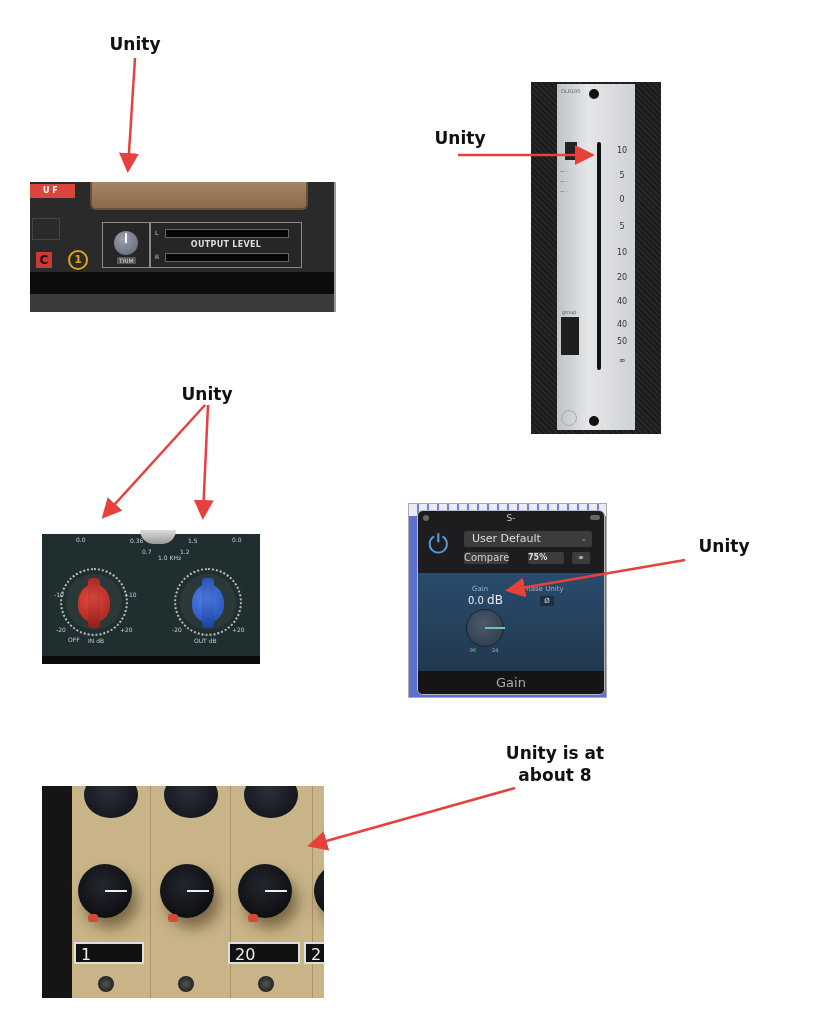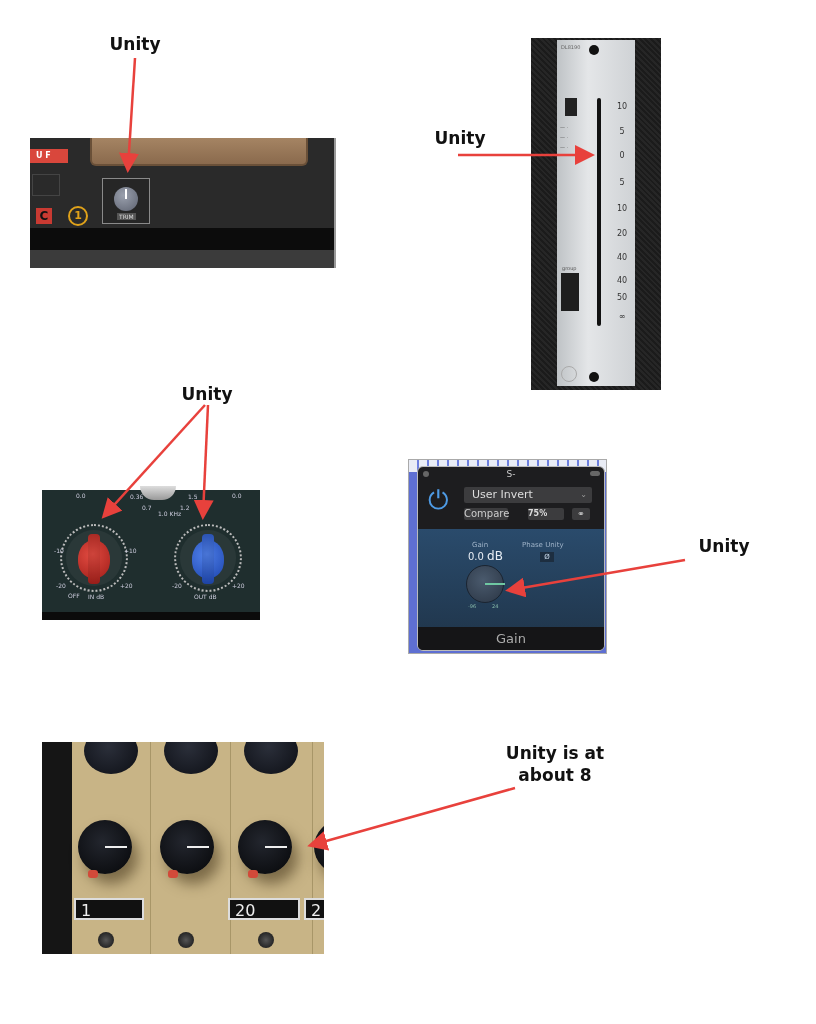--- a/index.html
+++ b/index.html
@@ -1,24 +1,24 @@
 <!DOCTYPE html>
 <html><head>
 <meta charset="utf-8">
 <style>
   html, body { margin:0; padding:0; background:#ffffff; }
   body { width:816px; height:1024px; position:relative; overflow:hidden; font-family:"DejaVu Sans", sans-serif; }
-  .abs { position:absolute; }
+  .abs { position:absolute;margin-top:44px; }
   .caption { position:absolute; font-family:"DejaVu Sans", sans-serif; font-weight:bold; color:#111; font-size:17px; text-align:center; line-height:22px; }
   svg.overlay { position:absolute; left:0; top:0; width:816px; height:1024px; pointer-events:none; }
 
   
   .p1 { left:30px; top:138px; width:304px; height:130px; background:#2a2a2a; border-right:2px solid #999; overflow:hidden; }
   .p1 .tan { position:absolute; left:60px; top:0; width:214px; height:26px; background:linear-gradient(#a58463,#8a6a4d); border:2px solid #6a5038; border-top:none; border-radius:0 0 6px 6px; }
-  .p1 .redtab { position:absolute; left:0; top:11px; width:32px; height:14px; background:#d9473c; color:#fff; font-size:8px; font-weight:bold; line-height:14px; padding-left:6px; }
+  .p1 .redtab { position:absolute; left:0; top:2px; width:32px; height:14px; background:#d9473c; color:#fff; font-size:8px; font-weight:bold; line-height:14px; padding-left:13px; }
   .p1 .box1 { position:absolute; left:2px; top:36px; width:26px; height:20px; border:1px solid #444; }
   .p1 .redbtn { position:absolute; left:6px; top:70px; width:16px; height:16px; background:#c93a32; color:#111; font-size:12px; font-weight:bold; line-height:16px; text-align:center; }
   .p1 .onebadge { position:absolute; left:38px; top:68px; width:16px; height:16px; border:2px solid #e0a21a; border-radius:50%; color:#e0a21a; font-size:11px; font-weight:bold; line-height:16px; text-align:center; }
   .p1 .trimbox { position:absolute; left:72px; top:40px; width:46px; height:44px; border:1px solid #8a8a8a; background:#262626; }
   .p1 .knob { position:absolute; left:11px; top:8px; width:24px; height:24px; border-radius:50%; background:radial-gradient(circle at 40% 35%,#9aa0ad,#5d6270); }
   .p1 .knob::after { content:""; position:absolute; left:11px; top:2px; width:2px; height:10px; background:#fff; }
   .p1 .trimlbl { position:absolute; left:14px; top:34px; font-size:6px; color:#ddd; background:#555; padding:0 2px; }
   .p1 .meterbox { position:absolute; left:120px; top:40px; width:150px; height:44px; border:1px solid #8a8a8a; background:#262626; }
   .p1 .bar { position:absolute; left:14px; width:122px; height:7px; background:#050505; border:1px solid #666; }
   .p1 .olvl { position:absolute; left:0; width:150px; top:17px; text-align:center; font-size:8px; font-weight:bold; color:#ddd; letter-spacing:0.3px; }
@@ -90,20 +90,27 @@
 
 <div class="abs p1">
   <div class="tan"></div>
   <div class="redtab">U F</div>
   <div class="box1"></div>
   <div class="redbtn">C</div>
   <div class="onebadge">1</div>
   <div class="trimbox">
     <div class="knob"></div>
     <div class="trimlbl">TRIM</div>
+  </div>
+  <div class="meterbox">
+    <span class="ch" style="top:6px">L</span>
+    <div class="bar" style="top:6px"></div>
+    <div class="olvl">OUTPUT LEVEL</div>
+    <span class="ch" style="top:30px">R</span>
+    <div class="bar" style="top:30px"></div>
   </div>
   <div class="blackstrip"></div>
   <div class="greystrip"></div>
 </div>
 
 <div class="abs p2">
   <div class="plate">
     <span class="brand">DL8190</span>
     <div class="hole" style="top:5px"></div>
     <div class="sw"></div>
@@ -159,21 +166,21 @@
 </div>
 
 <div class="abs p4">
   <div class="stripe"></div>
   <div class="win">
     <div class="dot"></div>
     <div class="wtitle">S-</div>
     <div class="pill"></div>
     <div class="power">⏻</div>
     <div class="preset">
-      <span>User Invert</span>
+      <span>User Default</span>
       <span class="chev">⌄</span>
     </div>
     <div class="compare">Compare</div>
     <div class="zoomv">75%</div>
     <div class="link">⚭</div>
     <div class="body">
       <div class="glbl">Gain</div>
       <div class="gval"><span>0.0</span> <small>dB</small></div>
       <div class="gknob"></div>
       <span class="rng" style="left:50px">-96</span>

